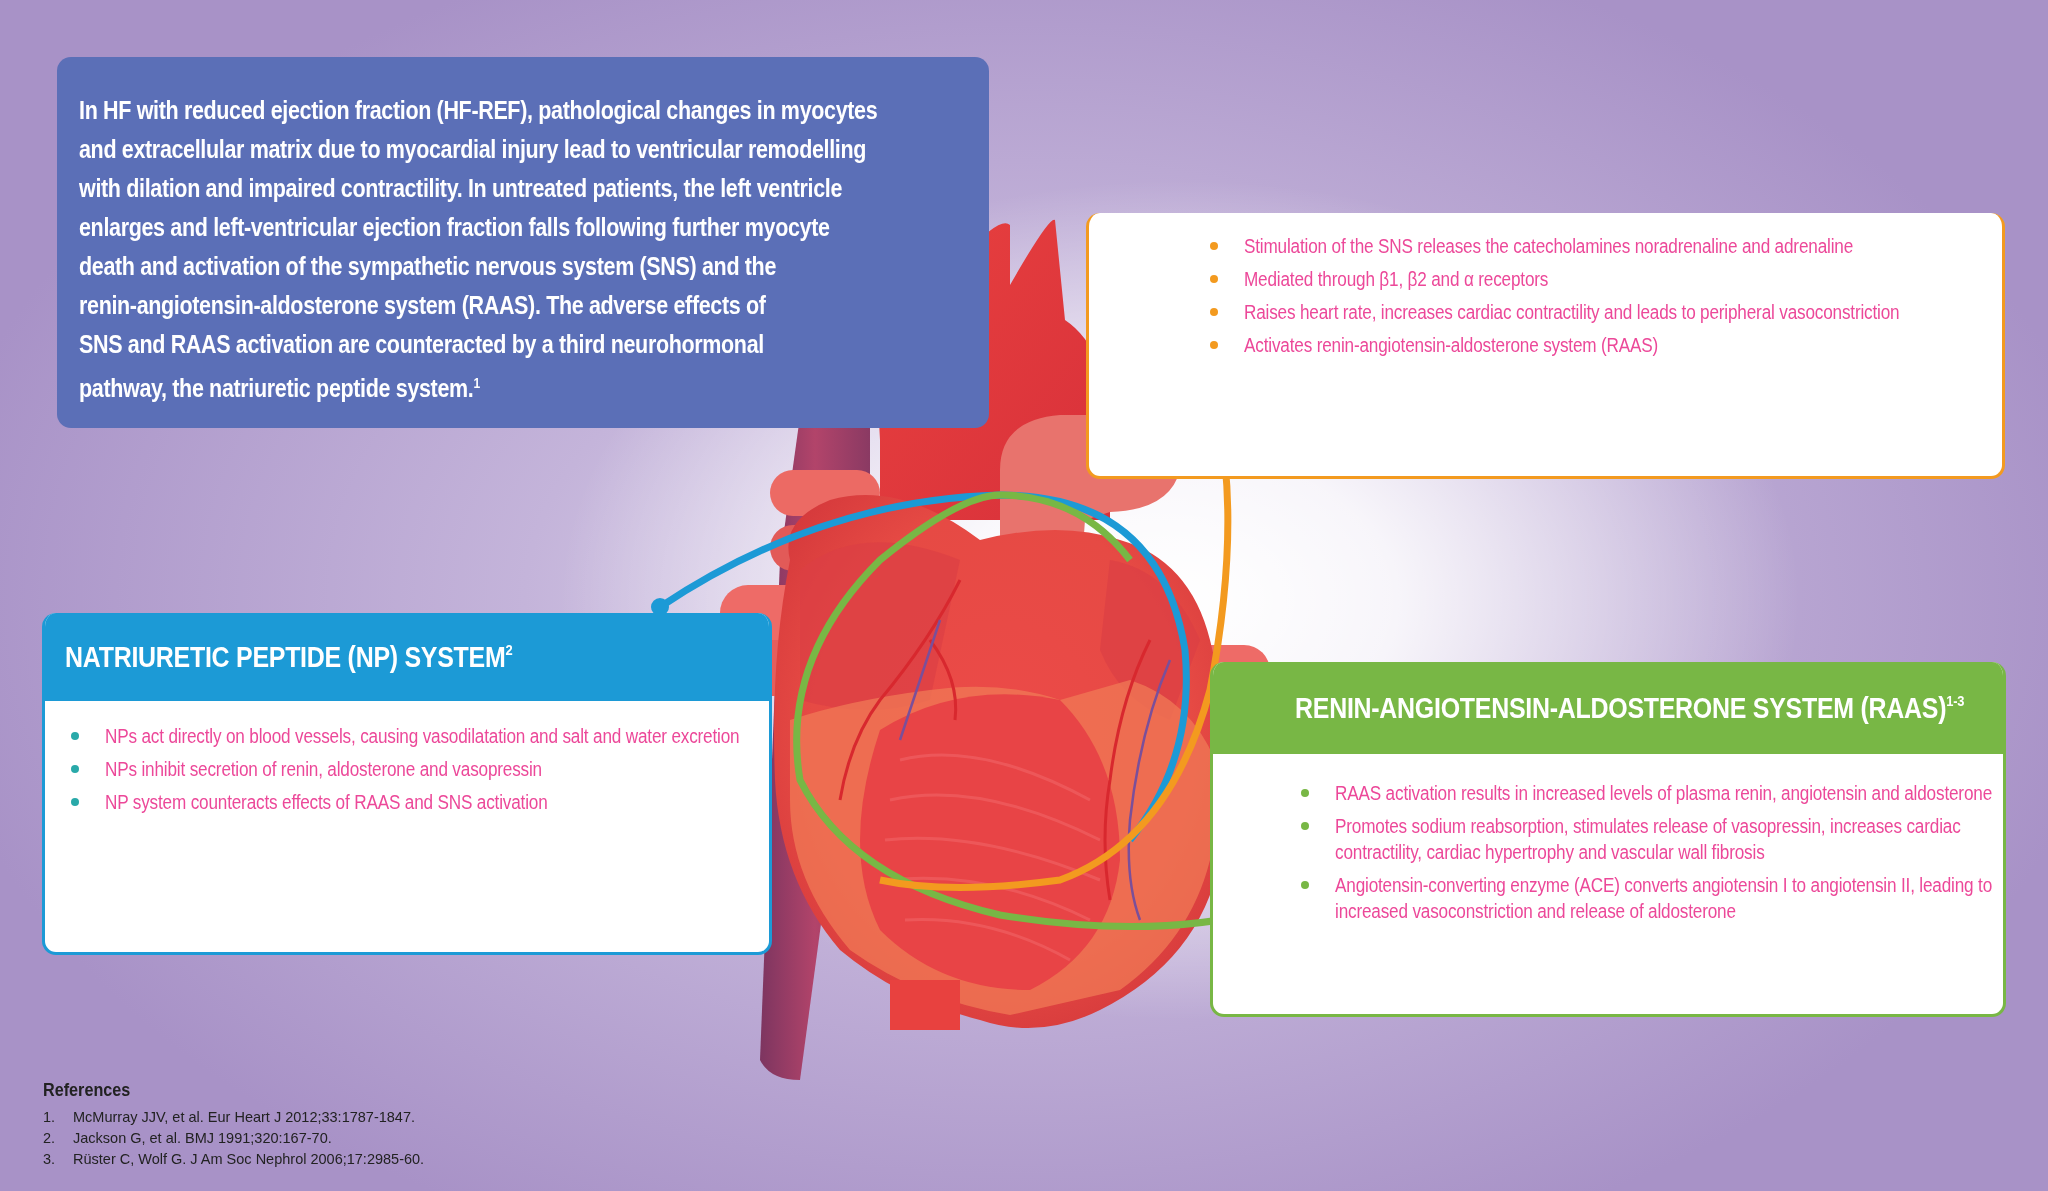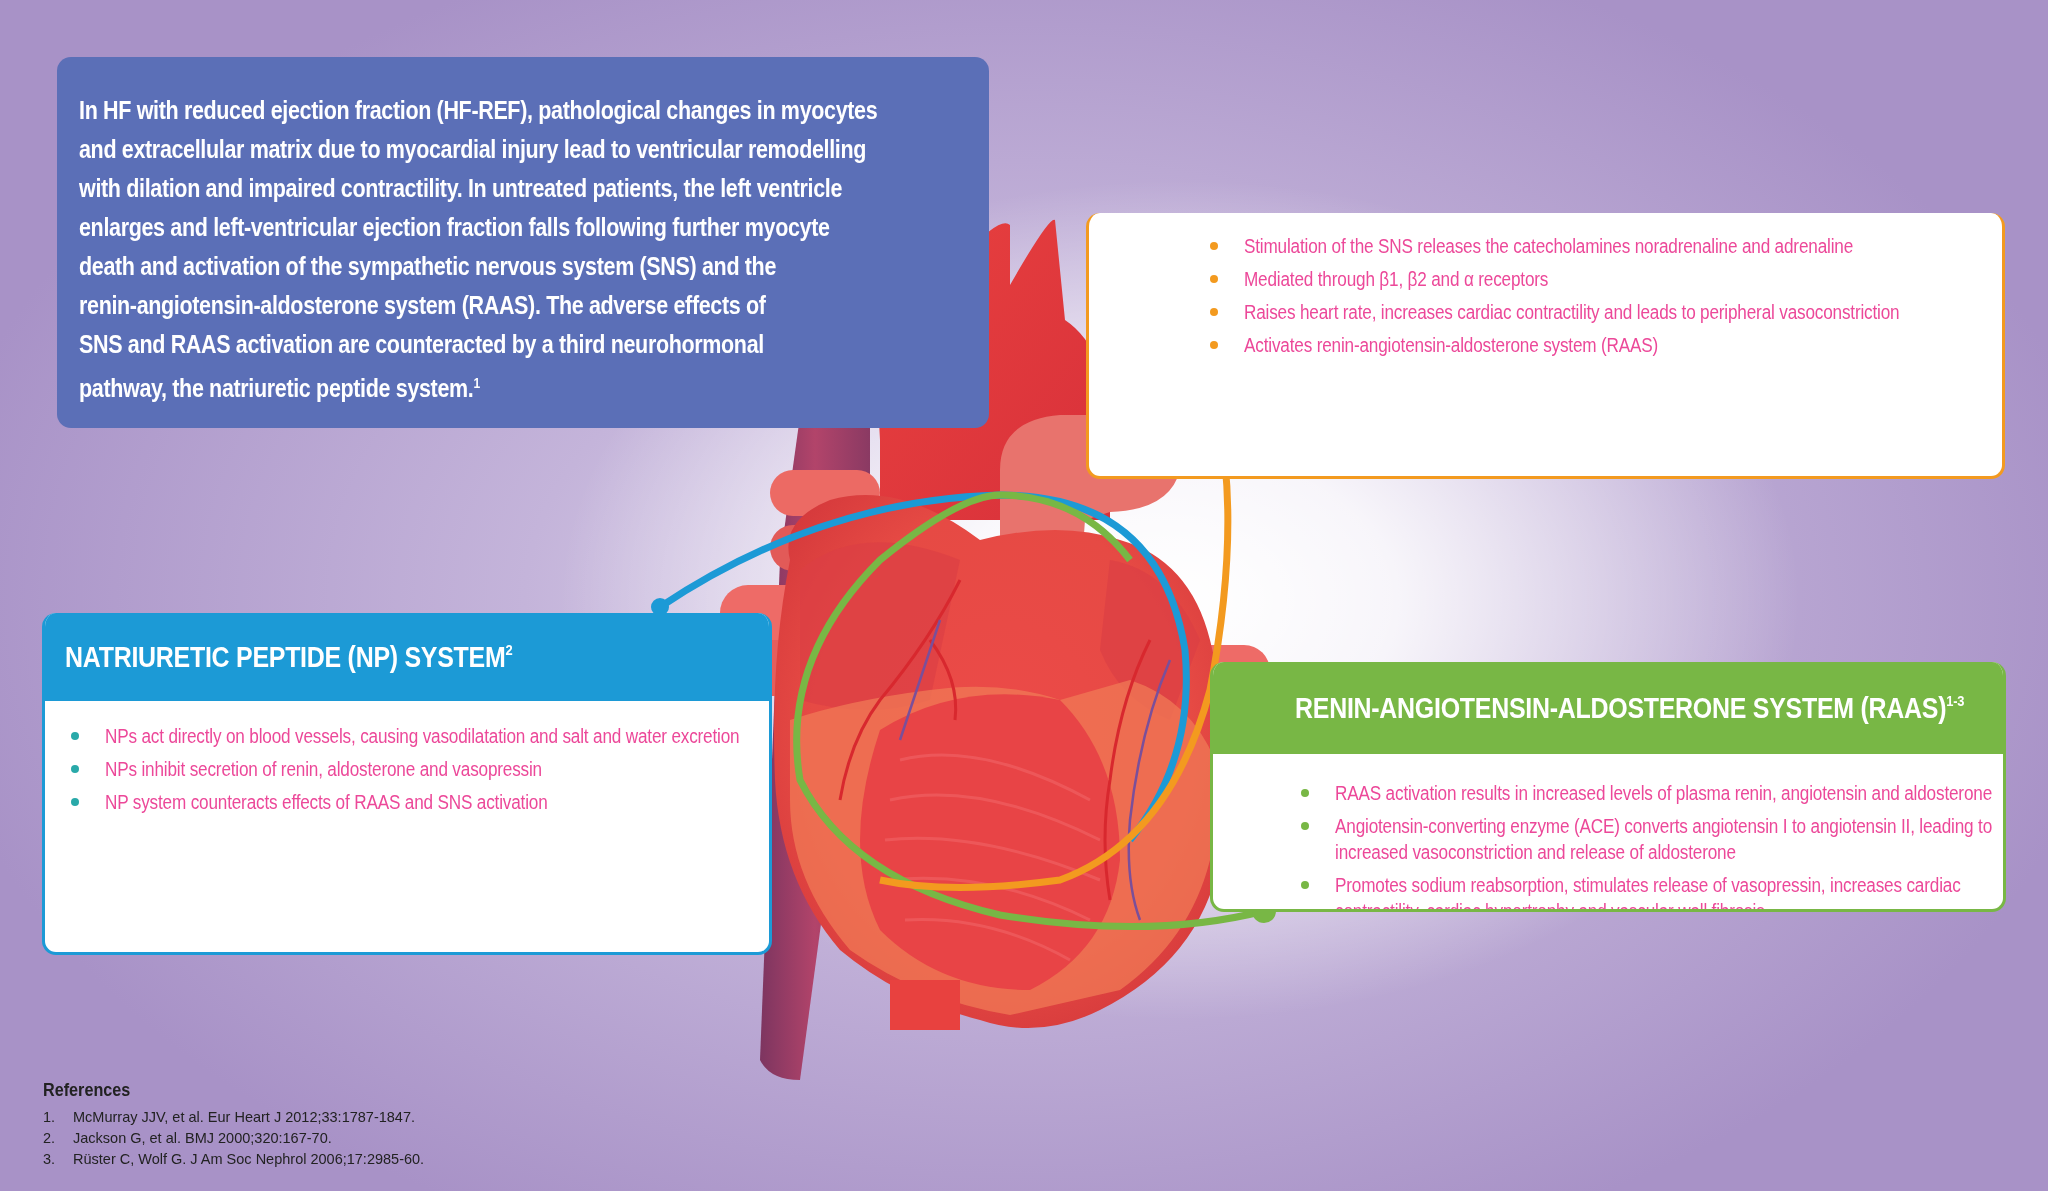--- a/index.html
+++ b/index.html
@@ -51,21 +51,21 @@
     .sns-box .box-header { background: #f39a1f; padding-left: 88px; height: 86px; }
     .sns-box ul { padding: 20px 0 0 115px; }
     .sns-box li { margin-bottom: 6px; line-height: 27px; }
     .sns-box .bullet { background: #f39a1f; }
 
     .np-box { left: 42px; top: 613px; width: 730px; height: 342px; border: 3px solid #1c9ad6; border-top: none; }
     .np-box .box-header { background: #1c9ad6; padding-left: 20px; height: 88px; }
     .np-box ul { padding: 22px 0 0 20px; }
     .np-box .bullet { background: #29a9a9; }
 
-    .raas-box { left: 1210px; top: 662px; width: 796px; height: 250px; border: 3px solid #78b745; border-top: none; }
+    .raas-box { left: 1210px; top: 662px; width: 796px; height: 355px; border: 3px solid #78b745; border-top: none; }
     .raas-box .box-header { background: #78b745; padding-left: 82px; height: 92px; }
     .raas-box ul { padding: 26px 0 0 82px; }
     .raas-box .bullet { background: #78b745; }
 
     
     .heart { position: absolute; left: 0; top: 0; width: 2048px; height: 1191px; pointer-events: none; }
 
     
     .references { position: absolute; left: 43px; top: 1080px; color: #222; }
     .ref-title { font-size: 18px; font-weight: bold; margin-bottom: 6px; transform: scaleX(0.9); transform-origin: left top; }
@@ -214,39 +214,39 @@
         <span>RENIN-ANGIOTENSIN-ALDOSTERONE SYSTEM (RAAS)</span><sup>1-3</sup>
       </div>
     </div>
     <ul>
       <li>
           <span class="bullet"></span>
           <span class="li-text">RAAS activation results in increased levels of plasma renin, angiotensin and aldosterone</span>
         </li>
       <li>
           <span class="bullet"></span>
+          <span class="li-text">Promotes sodium reabsorption, stimulates release of vasopressin, increases cardiac contractility, cardiac hypertrophy and vascular wall fibrosis</span>
+        </li>
+      <li>
+          <span class="bullet"></span>
           <span class="li-text">Angiotensin-converting enzyme (ACE) converts angiotensin I to angiotensin II, leading to increased vasoconstriction and release of aldosterone</span>
-        </li>
-      <li>
-          <span class="bullet"></span>
-          <span class="li-text">Promotes sodium reabsorption, stimulates release of vasopressin, increases cardiac contractility, cardiac hypertrophy and vascular wall fibrosis</span>
         </li>
     </ul>
   </div>
 
   <div class="references">
     <div class="ref-title">References</div>
     <ul class="ref-list">
       <li>
           <span class="ref-num">1.</span>
           <span>McMurray JJV, et al. Eur Heart J 2012;33:1787-1847.</span>
         </li>
       <li>
           <span class="ref-num">2.</span>
-          <span>Jackson G, et al. BMJ 2000;320:167-70.</span>
+          <span>Jackson G, et al. BMJ 1991;320:167-70.</span>
         </li>
       <li>
           <span class="ref-num">3.</span>
           <span>Rüster C, Wolf G. J Am Soc Nephrol 2006;17:2985-60.</span>
         </li>
     </ul>
   </div>
 
 </div>
 

